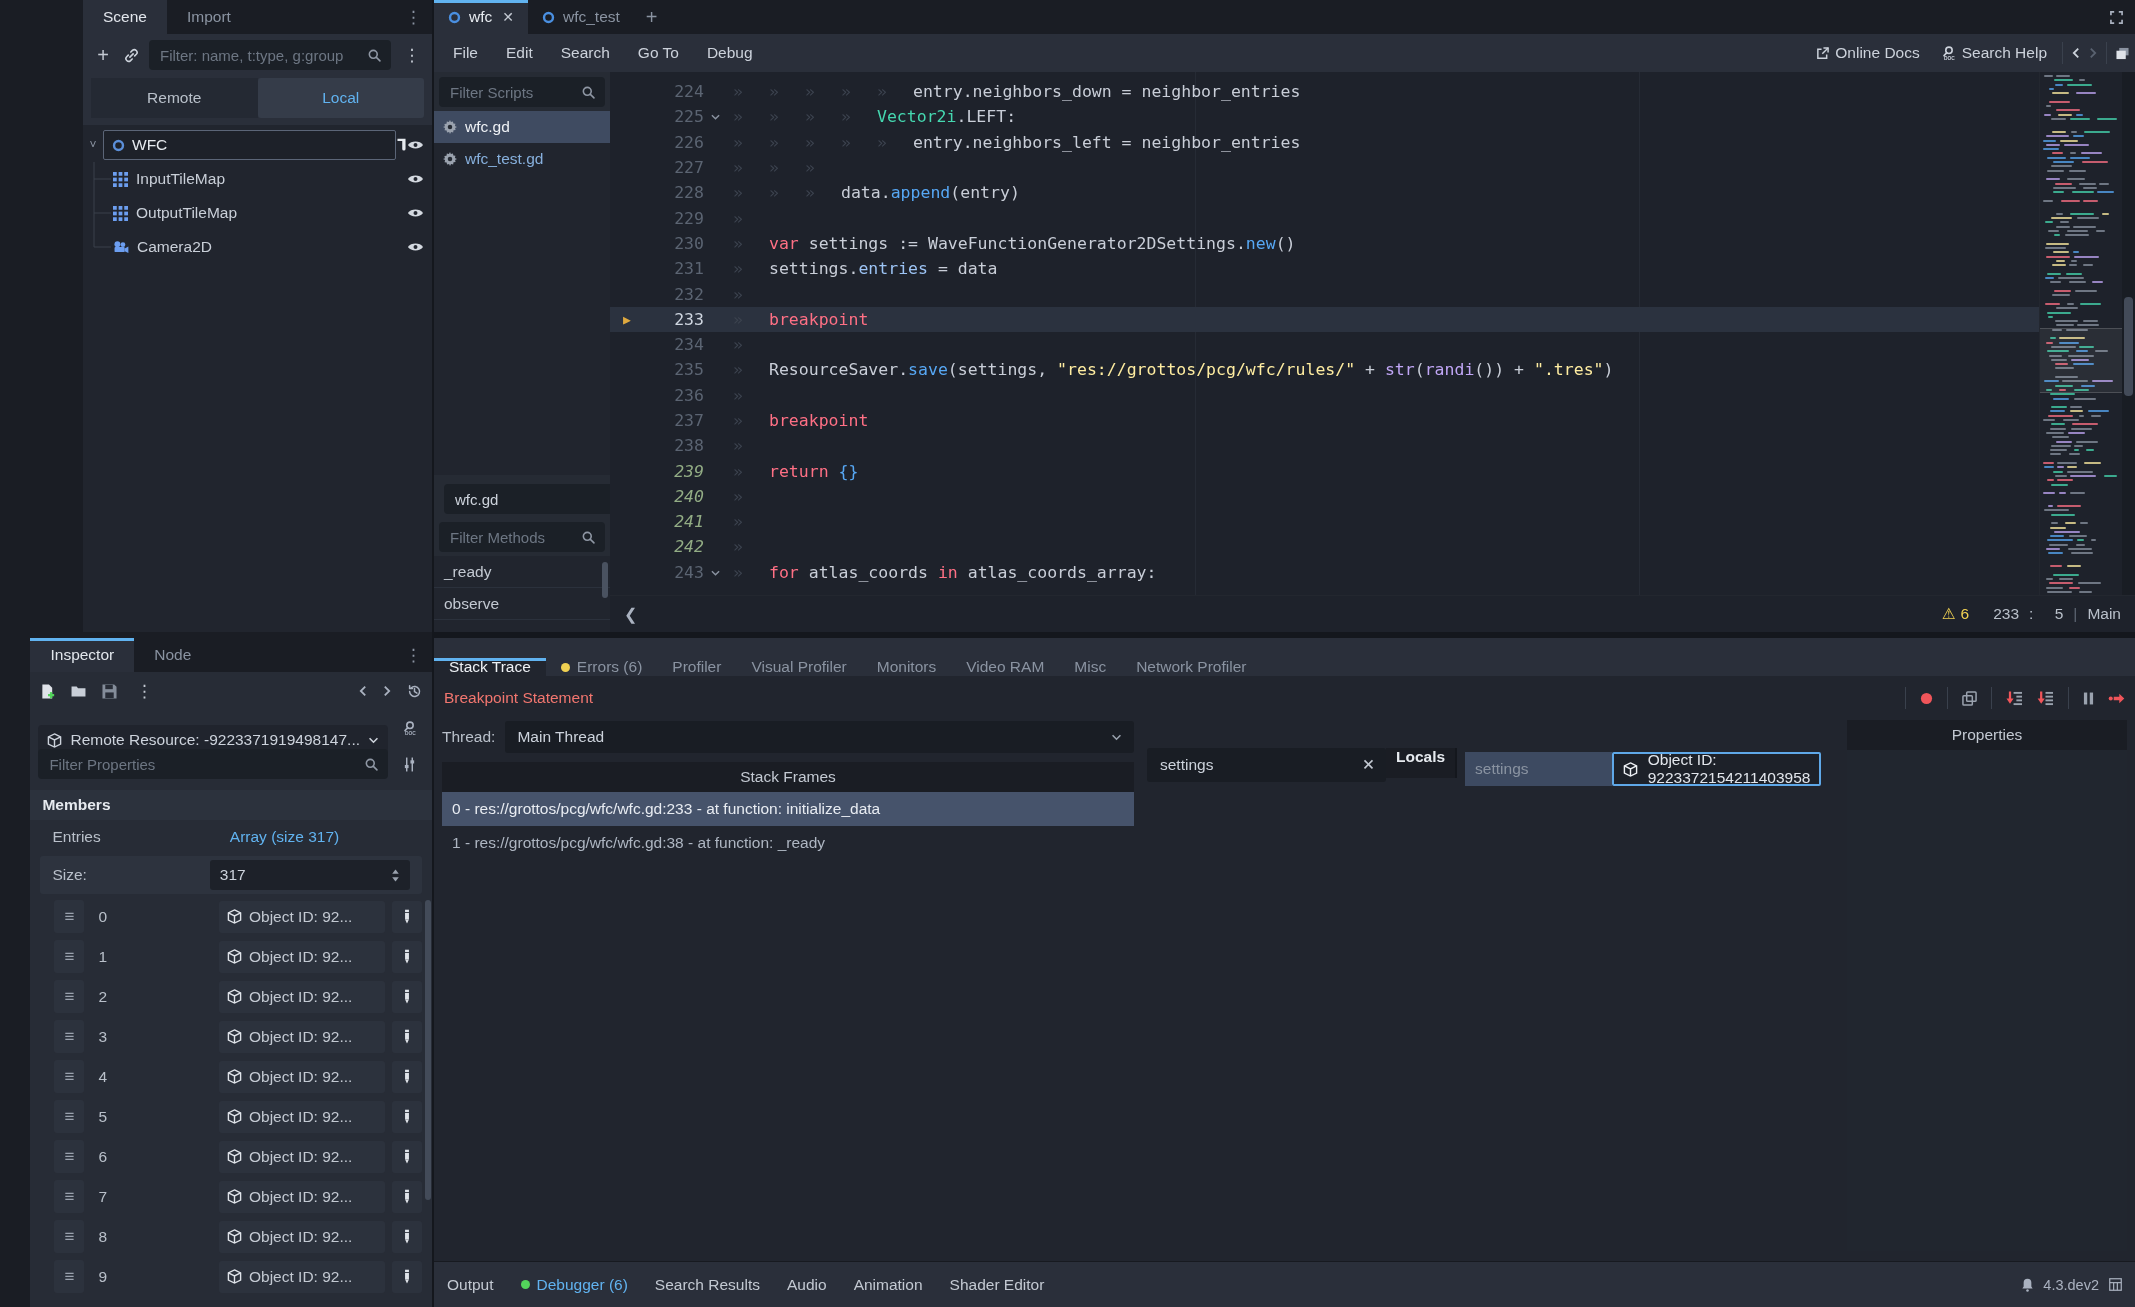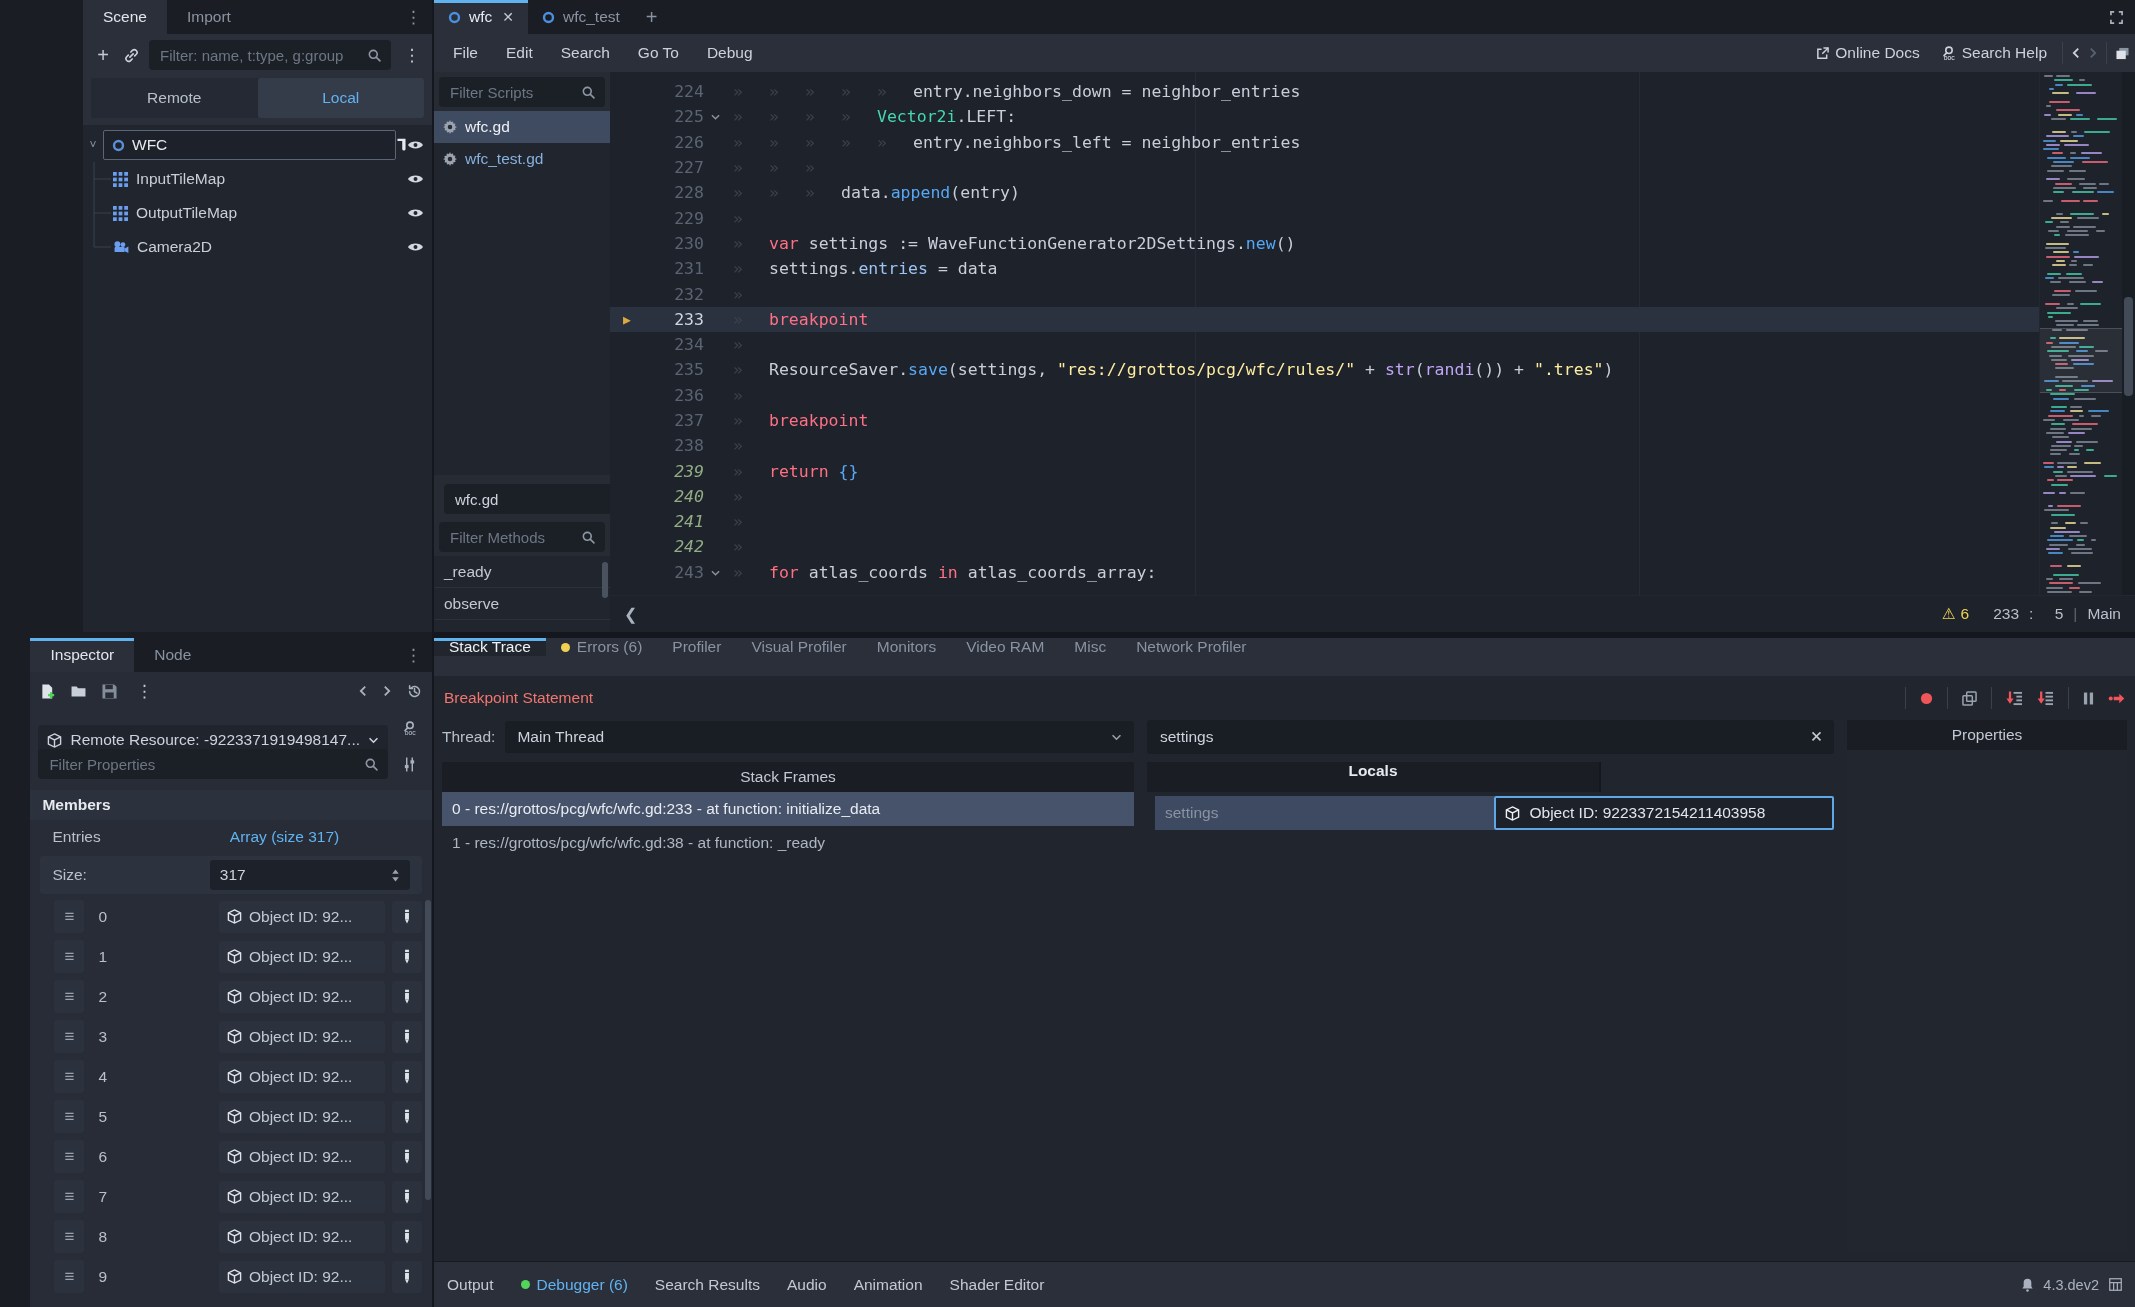--- a/index.html
+++ b/index.html
@@ -126,39 +126,39 @@
   .editor-status{height:36px;flex:0 0 36px;background:var(--codebg);display:flex;align-items:center;padding:0 14px;border-top:1px solid #23272f;}
   .collapse-arrow{color:#aab2c0;font-size:16px;}
   .status-right{margin-left:auto;display:flex;align-items:center;gap:10px;color:#b9c0ca;}
   .status-right .warn{color:var(--warn);display:flex;gap:5px;align-items:center;}
   .status-right .pipe{color:#5d6673;}
 
   .v-gap{height:6px;background:#14171d;flex:0 0 6px;}
 
   
   .debugger{flex:1;display:flex;flex-direction:column;background:var(--well);min-height:0;}
-  .dbg-tabs{height:38px;background:var(--panel);display:flex;align-items:flex-start;flex:0 0 38px;}
+  .dbg-tabs{height:38px;background:var(--panel);display:flex;align-items:flex-end;flex:0 0 38px;}
   .dbg-tab{display:flex;align-items:center;gap:7px;padding:0 15px;color:var(--dim);}
   .dbg-tab.active{background:var(--well);box-shadow:inset 0 3px 0 var(--accent);color:#eef1f5;}
   .dbg-tab .dot{width:9px;height:9px;border-radius:50%;background:var(--warn);}
   .dbg-toolbar{height:44px;flex:0 0 44px;display:flex;align-items:center;padding:0 10px;}
   .dbg-reason{color:var(--err);}
   .dbg-controls{margin-left:auto;display:flex;align-items:center;gap:14px;color:#9aa2ae;}
   .dbg-cols{flex:1;display:flex;padding:0 8px 10px;gap:13px;min-height:0;}
   .col-left{width:692px;flex:0 0 692px;display:flex;flex-direction:column;}
   .thread-row{height:34px;flex:0 0 34px;display:flex;align-items:center;gap:10px;margin-bottom:8px;}
   .thread-row .lbl{color:#b9c0ca;}
   .dropdown{flex:1;background:#191d24;border-radius:3px;height:32px;display:flex;align-items:center;padding:0 12px;color:var(--txt);}
   .dropdown .icon{margin-left:auto;color:#9aa2ae;}
   .list-hdr{height:30px;flex:0 0 30px;background:var(--strip);display:flex;align-items:center;justify-content:center;color:#c3c9d2;}
   .list-hdr.left{justify-content:flex-start;padding:0 10px;font-weight:bold;color:#e6eaef;}
   .frames{flex:1;background:var(--well);}
   .frame{height:34px;display:flex;align-items:center;padding:0 10px;color:#aeb6c2;}
   .frame.active{background:#46536b;color:#e8ecf2;}
-  .col-mid{flex:1;display:flex;flex-direction:column;min-width:0;}
+  .col-mid{flex:1;display:flex;flex-direction:row;min-width:0;margin-top:28px;}
   .search-row{height:34px;flex:0 0 34px;background:#191d24;border-radius:3px;display:flex;align-items:center;padding:0 11px;margin-bottom:8px;}
   .search-row input{flex:1;background:transparent;border:none;outline:none;color:var(--txt);font-size:15.5px;}
   .search-row .x{color:#c3c9d2;}
   .local-row{height:36px;display:flex;align-items:center;margin-top:3px;padding:0 0 0 8px;}
   .local-name{flex:1;background:#3d4a61;height:34px;display:flex;align-items:center;padding:0 10px;color:#8a93a1;}
   .local-val{flex:1;background:#1d2129;border:2px solid #5fa8e8;border-radius:2px;height:30px;display:flex;align-items:center;gap:10px;padding:0 9px;color:#e2e6ec;}
   .local-val .icon{color:#eef1f5;}
   .col-right{width:280px;flex:0 0 280px;display:flex;flex-direction:column;}
   .col-right .body{flex:1;background:#21262f;}
 

